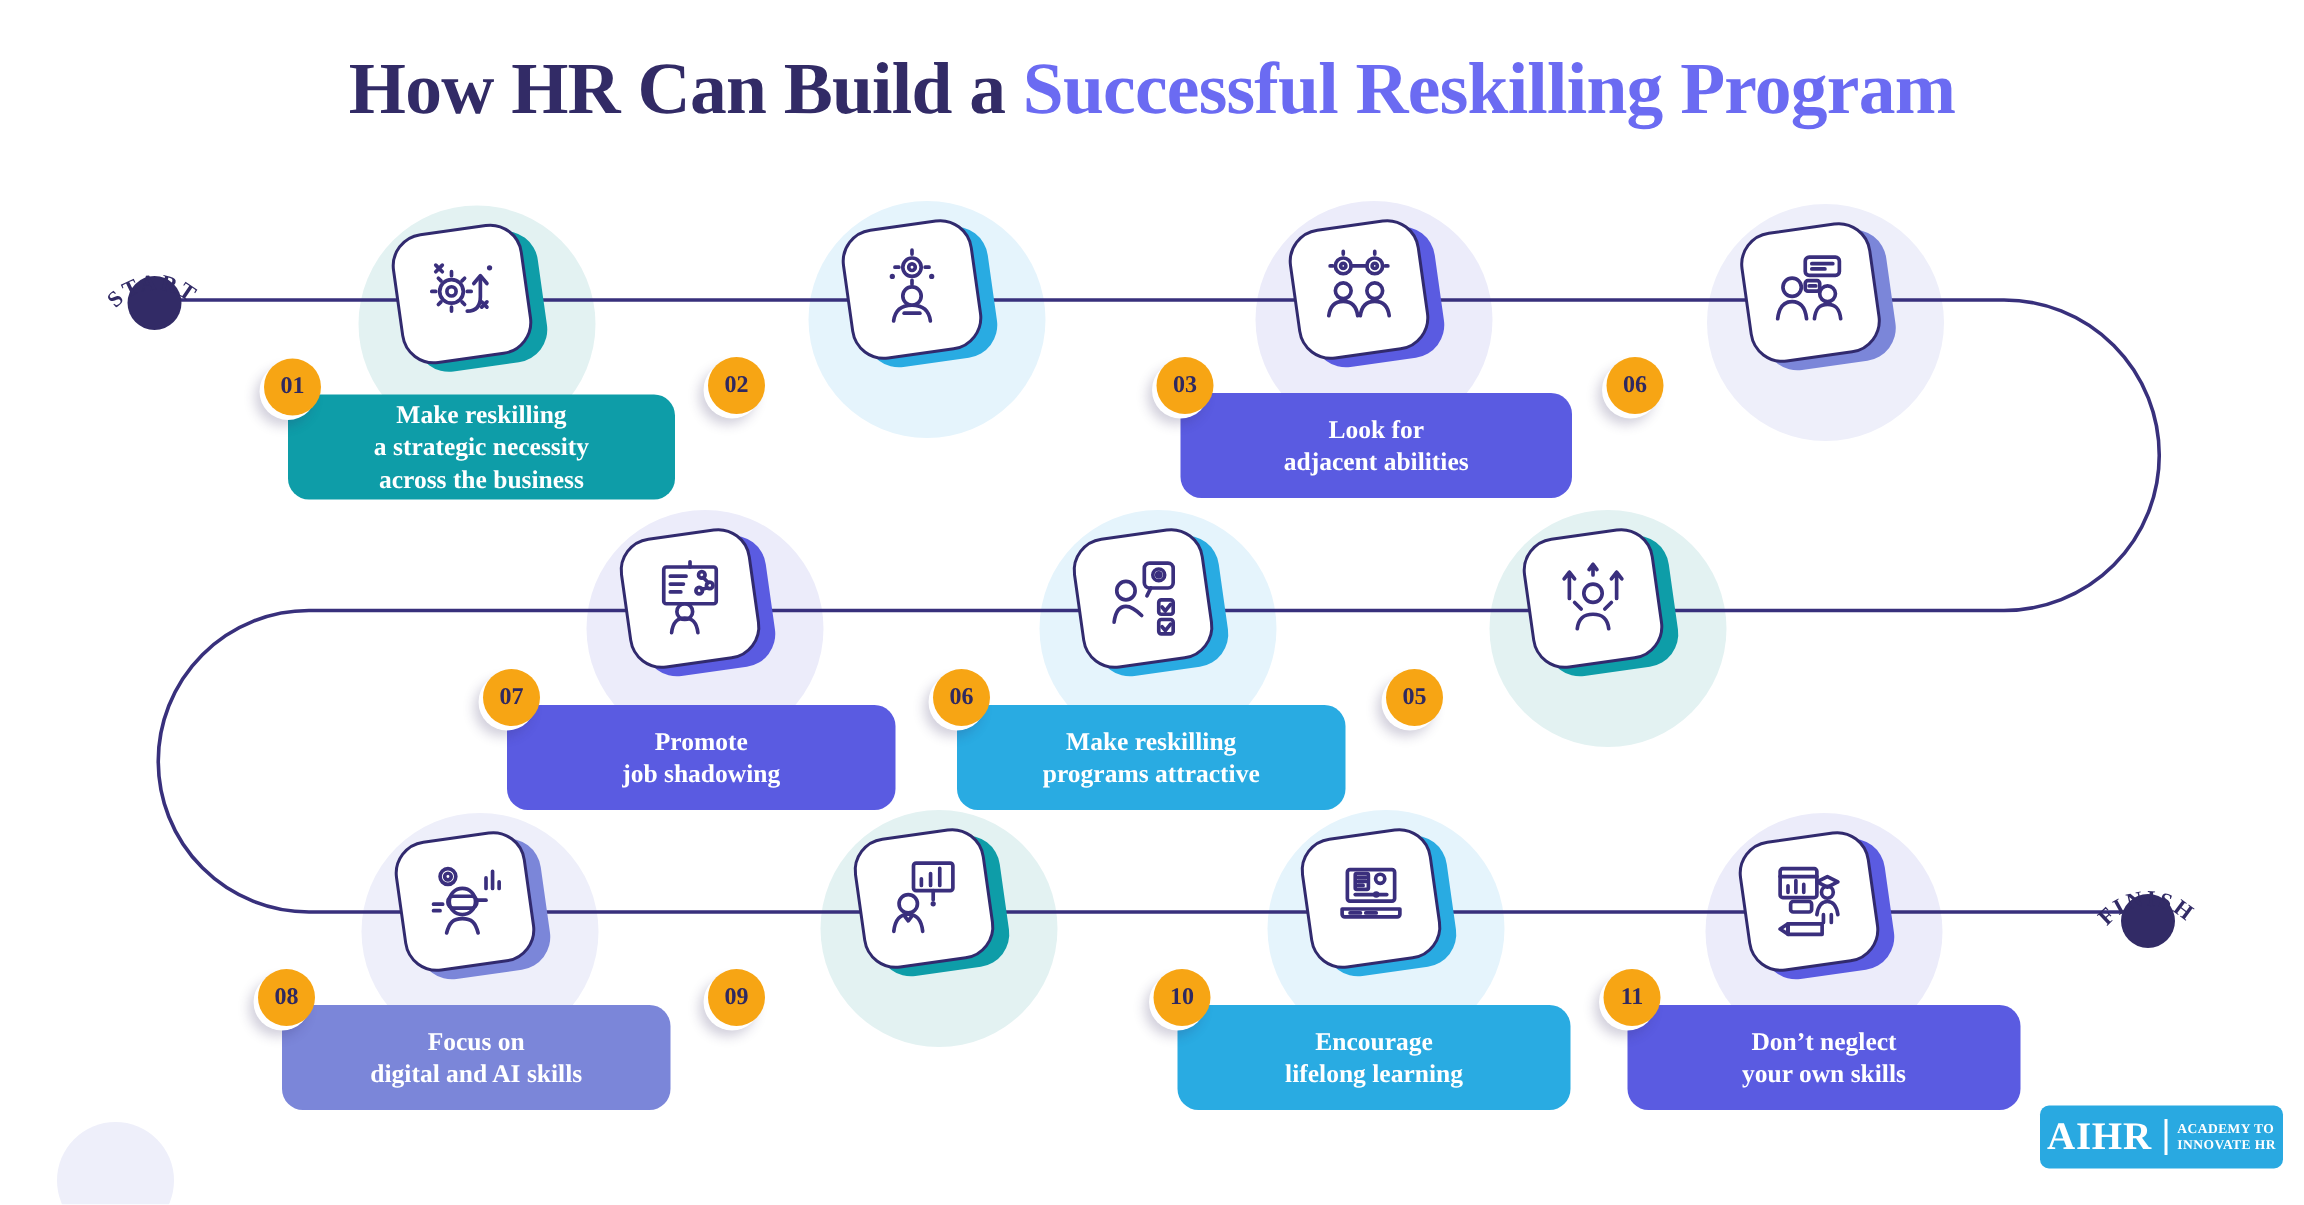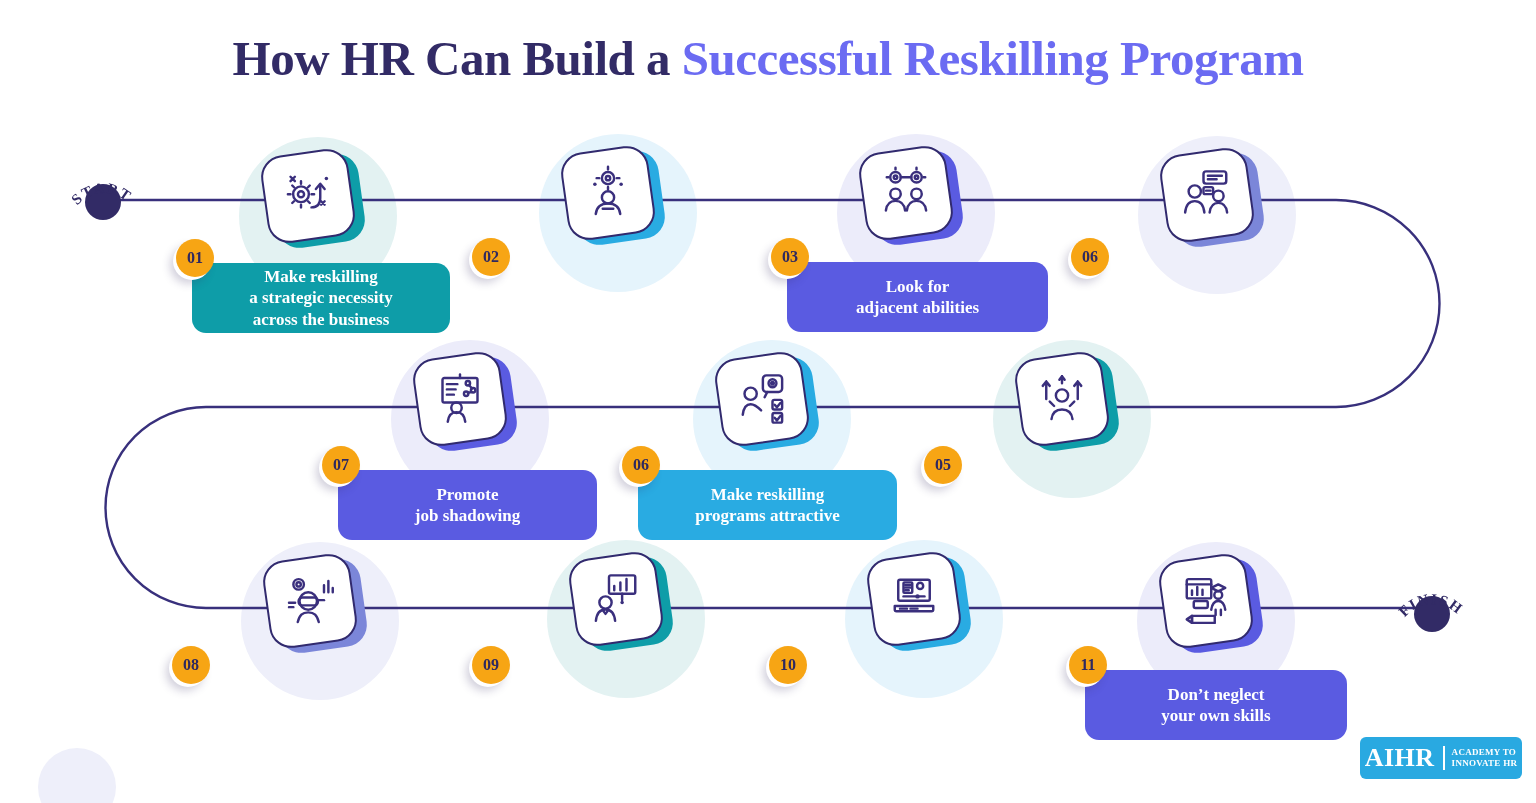--- a/index.html
+++ b/index.html
@@ -253,20 +253,22 @@
         <rect x="19" y="28" width="22" height="9" rx="4"></rect>
         <path d="M41 31h7"></path>
         <path d="M48 22v-8M53 22V9M58 22v-5"></path>
         <path d="M8 34h7M8 39h5"></path>
         <path d="M18 56c2-8 5-11 12-11s10 3 12 11"></path>
       </svg>
     </div>
     <div class="badge">
         <span>08</span>
       </div>
+    <div class="box"><span class="box-label">Focus on
+digital and AI skills</span></div>
   </div>
 
   <div class="step" style="--bx: 488px; --by: 670px; --bw: 259px; --icx: 616px; --icy: 599px; --accent: #0E9DA8; --tint: #E3F2F2;">
     <div class="tint"></div>
     <div class="card-shadow"></div>
     <div class="card">
       <svg class="ico" viewBox="0 0 64 64">
         <rect x="24" y="5" width="30" height="21" rx="2"></rect>
         <path d="M30 22v-5M37 22v-9M44 22V9"></path>
         <path d="M39 26v7"></path>
@@ -292,20 +294,22 @@
         <circle cx="39" cy="17" r="3.5"></circle>
         <path d="M20 29h24"></path>
           <circle class="fil" cx="36" cy="29" r="2.5"></circle>
         <path d="M10 40h44v4a2 2 0 0 1-2 2H12a2 2 0 0 1-2-2z"></path>
         <path d="M16 43h8M28 43h8"></path>
       </svg>
     </div>
     <div class="badge">
         <span>10</span>
       </div>
+    <div class="box"><span class="box-label">Encourage
+lifelong learning</span></div>
   </div>
 
   <div class="step" style="--bx: 1085px; --by: 670px; --bw: 262px; --icx: 1206px; --icy: 601px; --accent: #5A5BE1; --tint: #ECECFA;">
     <div class="tint"></div>
     <div class="card-shadow"></div>
     <div class="card">
       <svg class="ico" viewBox="0 0 64 64">
         <rect x="10" y="7" width="28" height="22" rx="2"></rect>
         <path d="M10 13h28"></path>
         <path d="M16 25v-5M22 25v-9M28 25v-6"></path>

